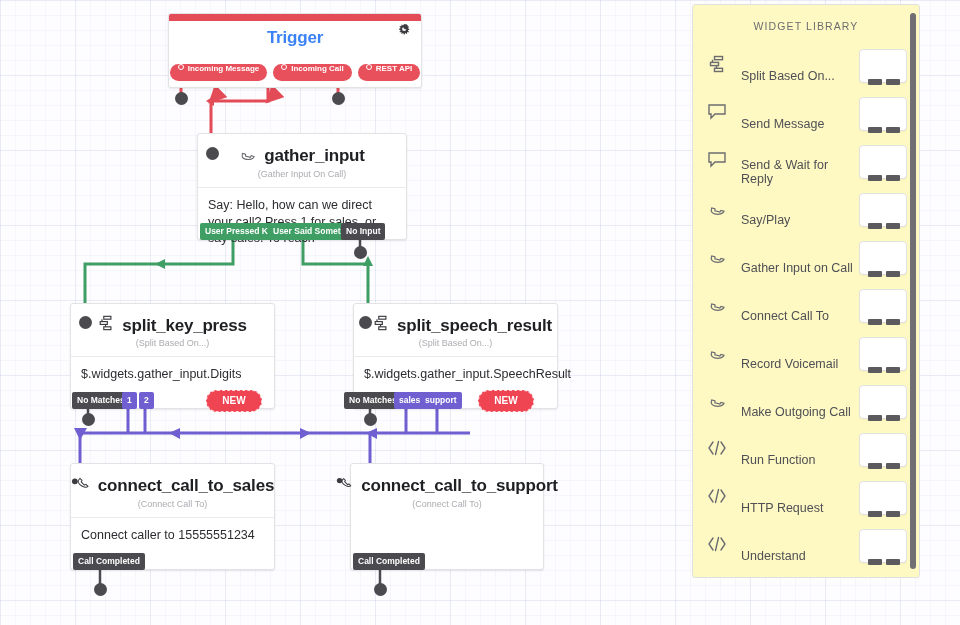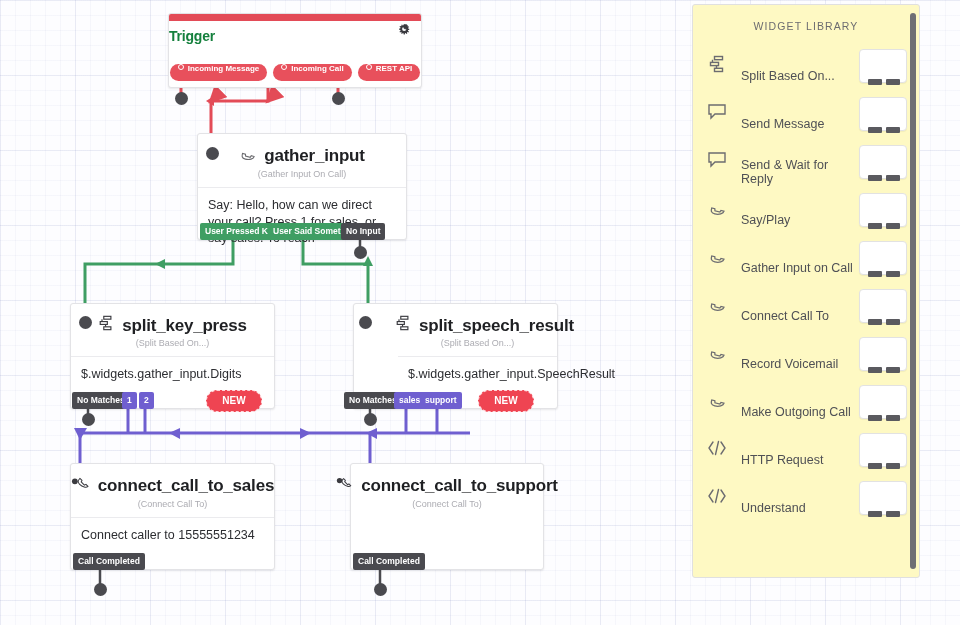--- a/index.html
+++ b/index.html
@@ -78,22 +78,22 @@
     font-size: 10px; font-weight: 700; color: #fff;
     background: #ef4452;
     border: 1px dashed #ffd2d6;
     border-radius: 11px;
   }
 
   
   #trigger { left: 168px; top: 13px; width: 254px; height: 75px; }
   #trigger .bar { height: 7px; background: #e34b57; border-radius: 2px 2px 0 0; }
   #trigger .t-title {
-    text-align: left; font-size: 14px; font-weight: 700;
-    color: #15803d; padding-top: 7px; letter-spacing: -.2px;
+    text-align: center; font-size: 17px; font-weight: 700;
+    color: #3b82f6; padding-top: 7px; letter-spacing: -.2px;
   }
   .gear-icon { position: absolute; right: 9px; top: 8px; }
   .trig-pills { position: absolute; left: 0; top: 50px; width: 100%;
                 display: flex; justify-content: center; gap: 6px; }
   .pill {
     display: flex; align-items: flex-start; gap: 4px;
     background: #e8505c; color: #fff;
     border-radius: 10px; height: 17px; padding: 0 8px;
     font-size: 8px; font-weight: 700; white-space: nowrap;
   }
@@ -268,21 +268,21 @@
       <span>split_key_press</span>
     </div>
     <div class="node-sub">(Split Based On...)</div>
     <div class="node-body">$.widgets.gather_input.Digits</div>
   </div>
   <div class="chip gray" style="left:72px;top:392px;">No Matches</div>
   <div class="chip purple" style="left:122px;top:392px;">1</div>
   <div class="chip purple" style="left:139px;top:392px;">2</div>
   <div class="new-badge" style="left:206px;top:390px;">NEW</div>
 
-  <div class="node" style="left:353px;top:303px;width:205px;height:106px;padding-left:44px;">
+  <div class="node" style="left:353px;top:303px;width:205px;height:106px;">
     <div class="anchor-dot" style="left:5px;top:12px;"></div>
     <div class="node-title" style="padding-left:14px;">
       <span>
         <svg width="16" height="16" viewBox="0 0 18 18">
             <g fill="none" stroke="#3b3b40" stroke-width="1.3">
           <rect x="6.5" y="1.5" width="8" height="3.2"></rect>
               <rect x="2.5" y="7.4" width="8" height="3.2"></rect>
               <rect x="6.5" y="13.3" width="8" height="3.2"></rect>
           <path d="M4.5 4.7v2.7M8.5 10.6v2.7"></path>
             </g>
@@ -417,34 +417,48 @@
         </span>
       </div>
       <div class="lib-item">
         <span class="lib-ico"><svg width="20" height="18" viewBox="0 0 20 18">
             <g fill="none" stroke="#6c6c70" stroke-width="1.4" stroke-linecap="round">
               <path d="M6 3L2 9l4 6"></path>
               <path d="M14 3l4 6-4 6"></path>
               <path d="M11.5 2.5L8.5 15.5"></path>
             </g>
           </svg></span>
-        <span class="lib-label">HTTP Request</span>
+        <span class="lib-label">Run Function</span>
         <span class="lib-prev">
           <i class="a"></i>
           <i class="b"></i>
         </span>
       </div>
       <div class="lib-item">
         <span class="lib-ico"><svg width="20" height="18" viewBox="0 0 20 18">
             <g fill="none" stroke="#6c6c70" stroke-width="1.4" stroke-linecap="round">
               <path d="M6 3L2 9l4 6"></path>
               <path d="M14 3l4 6-4 6"></path>
               <path d="M11.5 2.5L8.5 15.5"></path>
             </g>
           </svg></span>
+        <span class="lib-label">HTTP Request</span>
+        <span class="lib-prev">
+          <i class="a"></i>
+          <i class="b"></i>
+        </span>
+      </div>
+      <div class="lib-item">
+        <span class="lib-ico"><svg width="20" height="18" viewBox="0 0 20 18">
+            <g fill="none" stroke="#6c6c70" stroke-width="1.4" stroke-linecap="round">
+              <path d="M6 3L2 9l4 6"></path>
+              <path d="M14 3l4 6-4 6"></path>
+              <path d="M11.5 2.5L8.5 15.5"></path>
+            </g>
+          </svg></span>
         <span class="lib-label">Understand</span>
         <span class="lib-prev">
           <i class="a"></i>
           <i class="b"></i>
         </span>
       </div>
     </div>
   <div id="lib-scroll"></div>
 </div>
 

